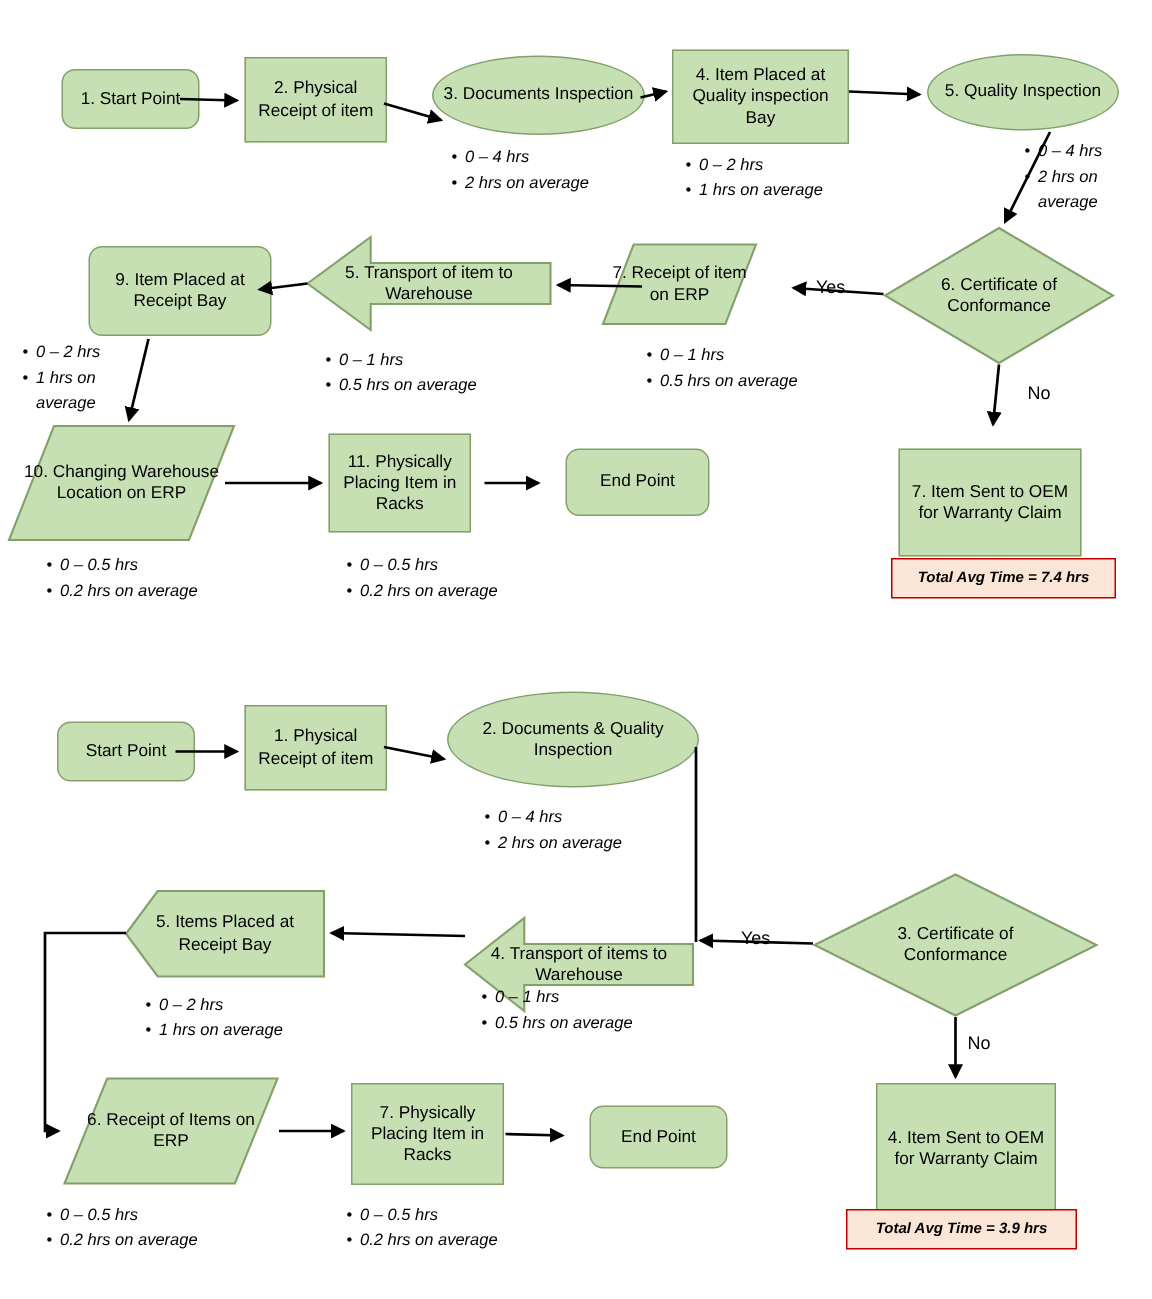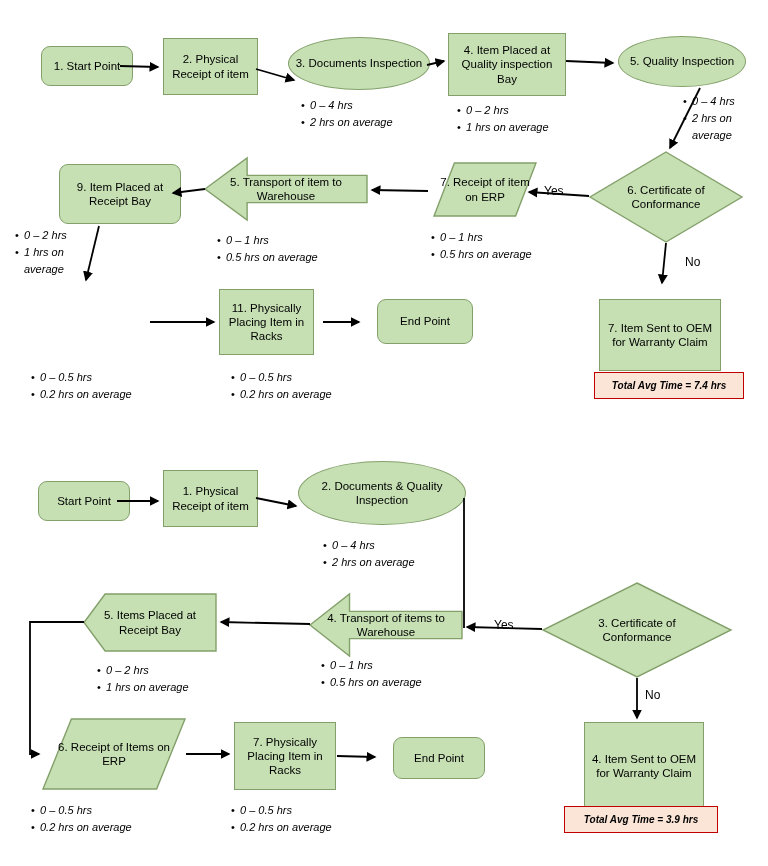--- a/index.html
+++ b/index.html
@@ -62,38 +62,44 @@
       <span>5. Quality Inspection</span>
     </div>
 
     <div class="node poly diamond" style="left:590px;top:152px;width:152px;height:90px">
       <svg class="shape" viewBox="0 0 100 100" preserveAspectRatio="none">
         <polygon points="50,0 100,50 50,100 0,50"></polygon>
       </svg>
       <span class="lbl">6. Certificate of Conformance</span>
     </div>
 
-    <div class="node poly" style="left:434px;top:163px;width:102px;height:53px">
+    <div class="node poly" style="left:402px;top:163px;width:102px;height:53px">
       <svg class="shape" viewBox="0 0 100 100" preserveAspectRatio="none">
         <polygon points="20,0 100,0 80,100 0,100"></polygon>
       </svg>
       <span class="lbl">7. Receipt of item on ERP</span>
     </div>
 
     <div class="node poly" style="left:205px;top:158px;width:162px;height:62px">
       <svg class="shape" viewBox="0 0 100 100" preserveAspectRatio="none">
         <polygon points="0,50 26,0 26,28 100,28 100,72 26,72 26,100"></polygon>
       </svg>
       <span class="lbl">5. Transport of item to Warehouse</span>
     </div>
 
     <div class="node fillbox rounded" style="left:46px;top:164px;width:122px;height:60px">
       <span>9. Item Placed at Receipt Bay</span>
     </div>
 
+    <div class="node poly" style="left:6px;top:284px;width:150px;height:76px">
+      <svg class="shape" viewBox="0 0 100 100" preserveAspectRatio="none">
+        <polygon points="20,0 100,0 80,100 0,100"></polygon>
+      </svg>
+      <span class="lbl">10. Changing Warehouse Location on ERP</span>
+    </div>
 
     <div class="node fillbox" style="left:219px;top:289px;width:95px;height:66px">
       <span>11. Physically Placing Item in Racks</span>
     </div>
 
     <div class="node fillbox rounded" style="left:364px;top:299px;width:96px;height:45px">
       <span>End Point</span>
     </div>
 
     <div class="node fillbox" style="left:599px;top:299px;width:122px;height:72px">
@@ -208,21 +214,21 @@
       <span>2. Documents &amp; Quality Inspection</span>
     </div>
 
     <div class="node poly diamond" style="left:543px;top:583px;width:188px;height:94px">
       <svg class="shape" viewBox="0 0 100 100" preserveAspectRatio="none">
         <polygon points="50,0 100,50 50,100 0,50"></polygon>
       </svg>
       <span class="lbl">3. Certificate of Conformance</span>
     </div>
 
-    <div class="node poly" style="left:310px;top:594px;width:152px;height:62px">
+    <div class="node poly" style="left:310px;top:612px;width:152px;height:62px">
       <svg class="shape" viewBox="0 0 100 100" preserveAspectRatio="none">
         <polygon points="0,50 26,0 26,28 100,28 100,72 26,72 26,100"></polygon>
       </svg>
       <span class="lbl">4. Transport of items to Warehouse</span>
     </div>
 
     <div class="node poly" style="left:84px;top:594px;width:132px;height:57px">
       <svg class="shape" viewBox="0 0 100 100" preserveAspectRatio="none">
         <polygon points="0,50 16,0 100,0 100,100 16,100"></polygon>
       </svg>

